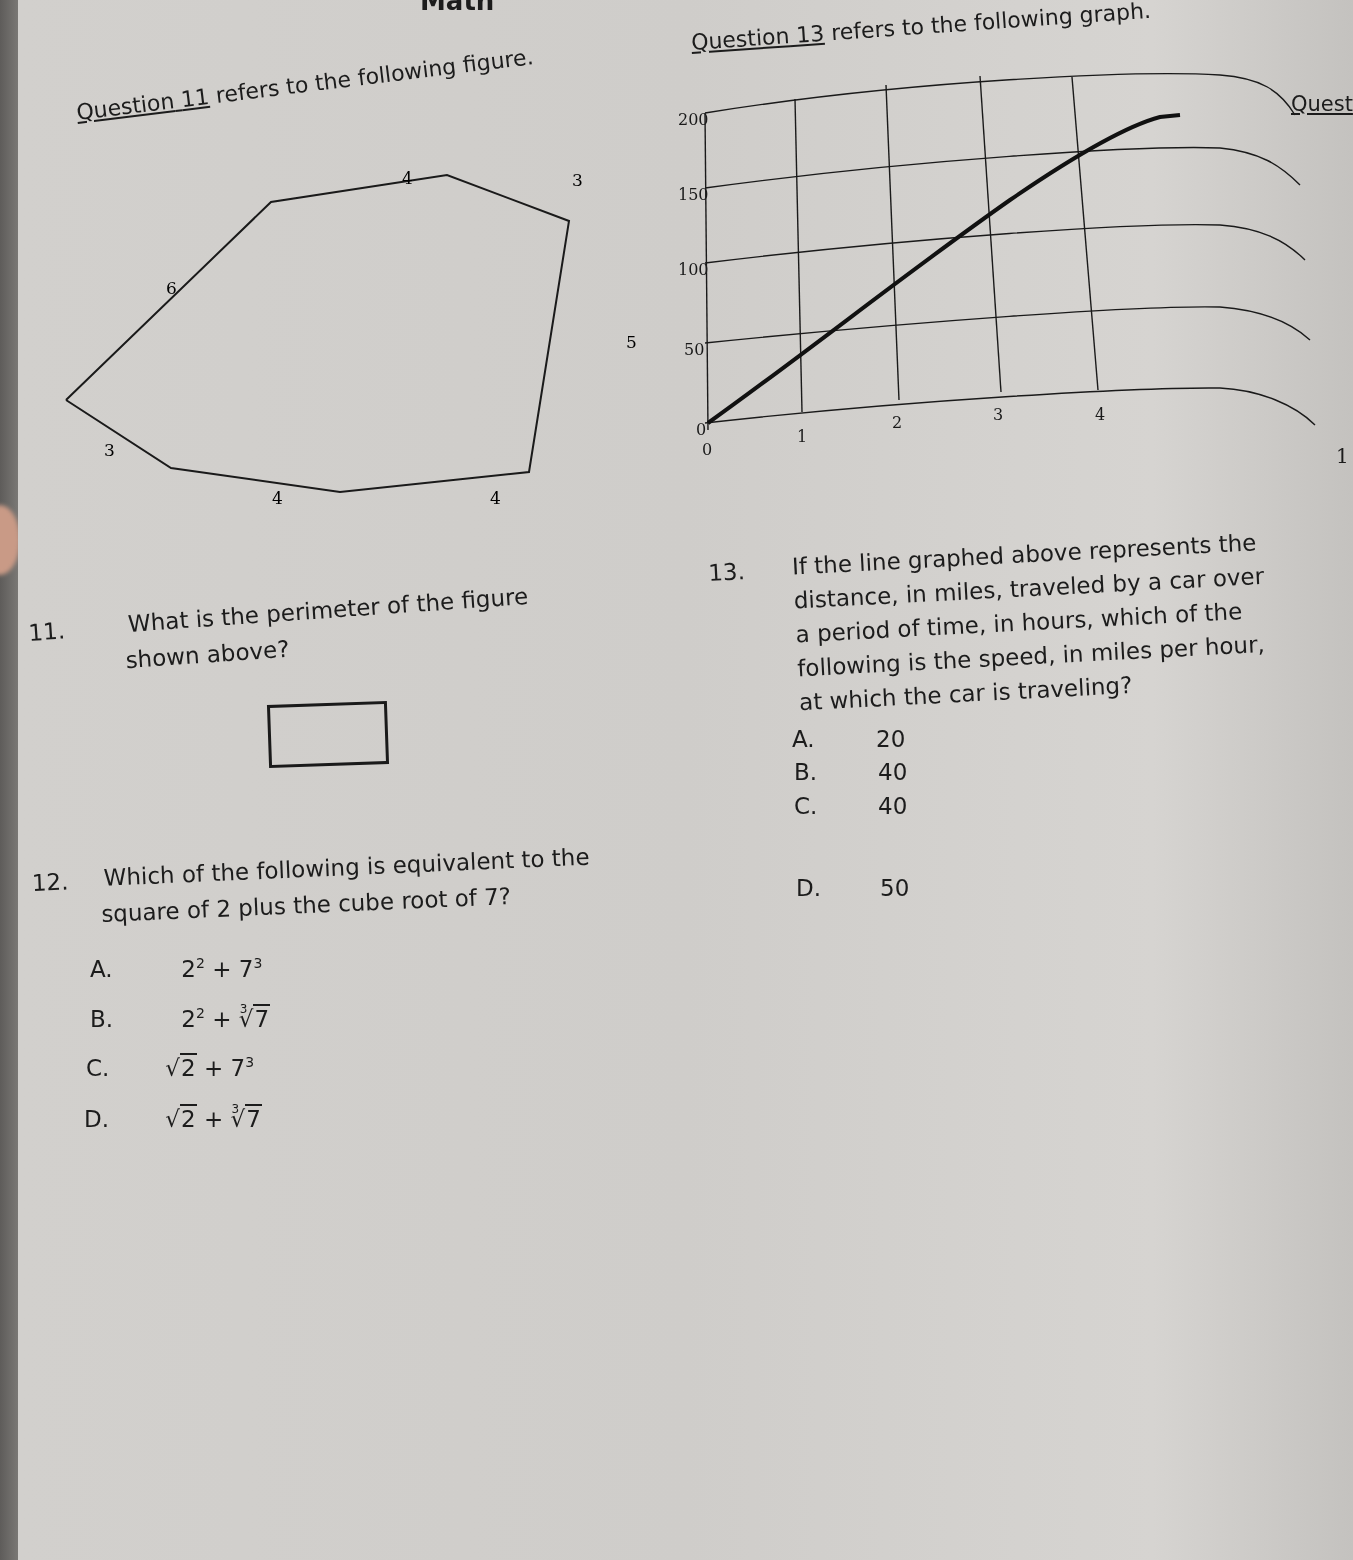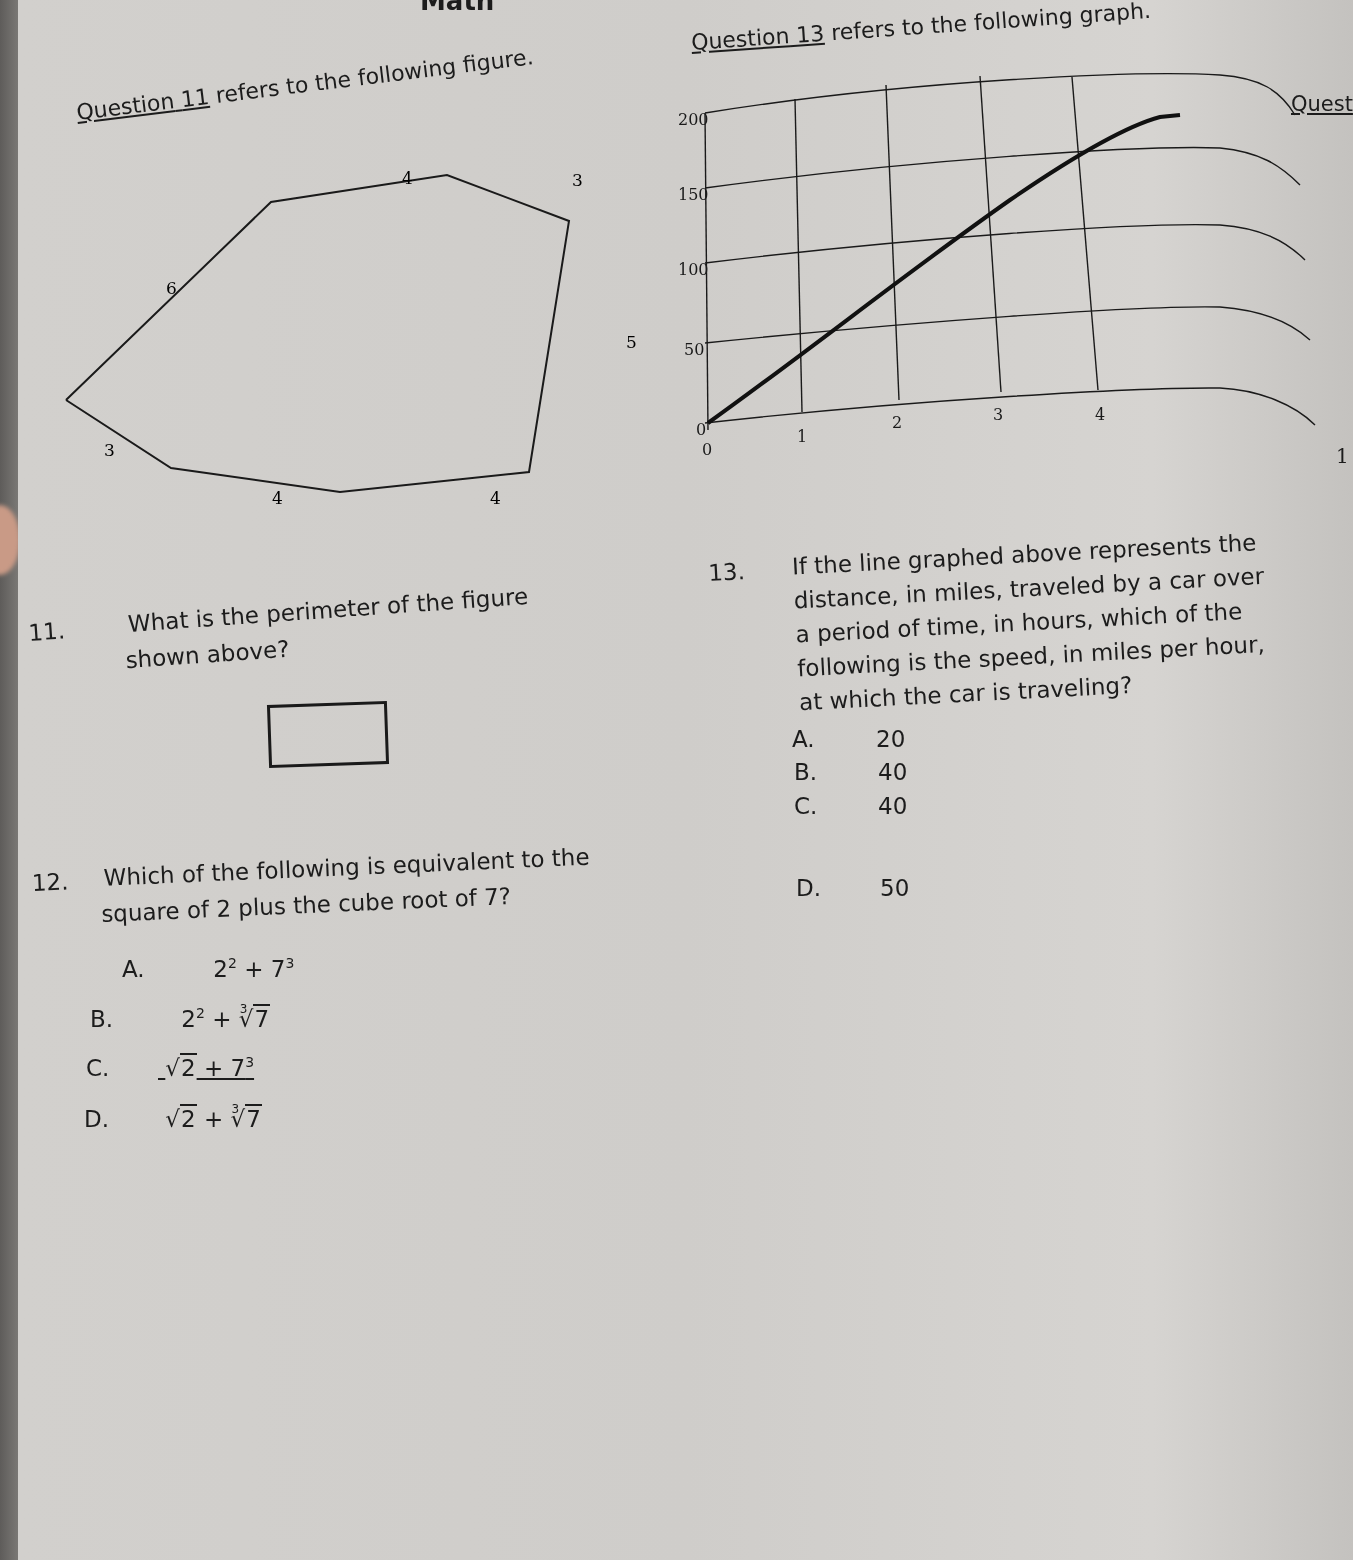--- a/index.html
+++ b/index.html
@@ -105,29 +105,29 @@
   <div class="q-line" style="position:absolute; left:95px; top:56px; white-space:nowrap;">shown above?</div>
 </div>
 <div class="abs answer-box"></div>
 
 <div class="abs" style="left:30px; top:840px; transform: rotate(-2.5deg); transform-origin:left top;">
   <div class="q-line" style="position:absolute; left:0; top:30px;">12.</div>
   <div class="q-line" style="position:absolute; left:72px; top:28px; white-space:nowrap;">Which of the following is equivalent to the</div>
   <div class="q-line" style="position:absolute; left:68px; top:64px; white-space:nowrap;">square of 2 plus the cube root of 7?</div>
 </div>
 
-<div class="choice" style="left:90px; top:955px;margin-left:32px;">
+<div class="choice" style="left:90px; top:955px;">
   <span class="lbl">A.</span>
   <span class="math">2<sup>2</sup> + 7<sup>3</sup></span>
 </div>
 <div class="choice" style="left:90px; top:1005px;">
   <span class="lbl">B.</span>
   <span class="math">2<sup>2</sup> + <span class="radical"><span class="idx">3</span>√<span class="radicand">7</span></span></span>
 </div>
-<div class="choice" style="left:86px; top:1054px;text-decoration:underline;">
+<div class="choice" style="left:86px; top:1054px;">
   <span class="lbl" style="width:72px;">C.</span>
   <span class="math"><span class="radical">√<span class="radicand">2</span></span> + 7<sup>3</sup></span>
 </div>
 <div class="choice" style="left:84px; top:1106px;">
   <span class="lbl" style="width:74px;">D.</span>
   <span class="math"><span class="radical">√<span class="radicand">2</span></span> + <span class="radical"><span class="idx">3</span>√<span class="radicand">7</span></span></span>
 </div>
 
 <div class="abs q13">
   <div class="q-line" style="position:absolute; left:0; top:30px;">13.</div>

